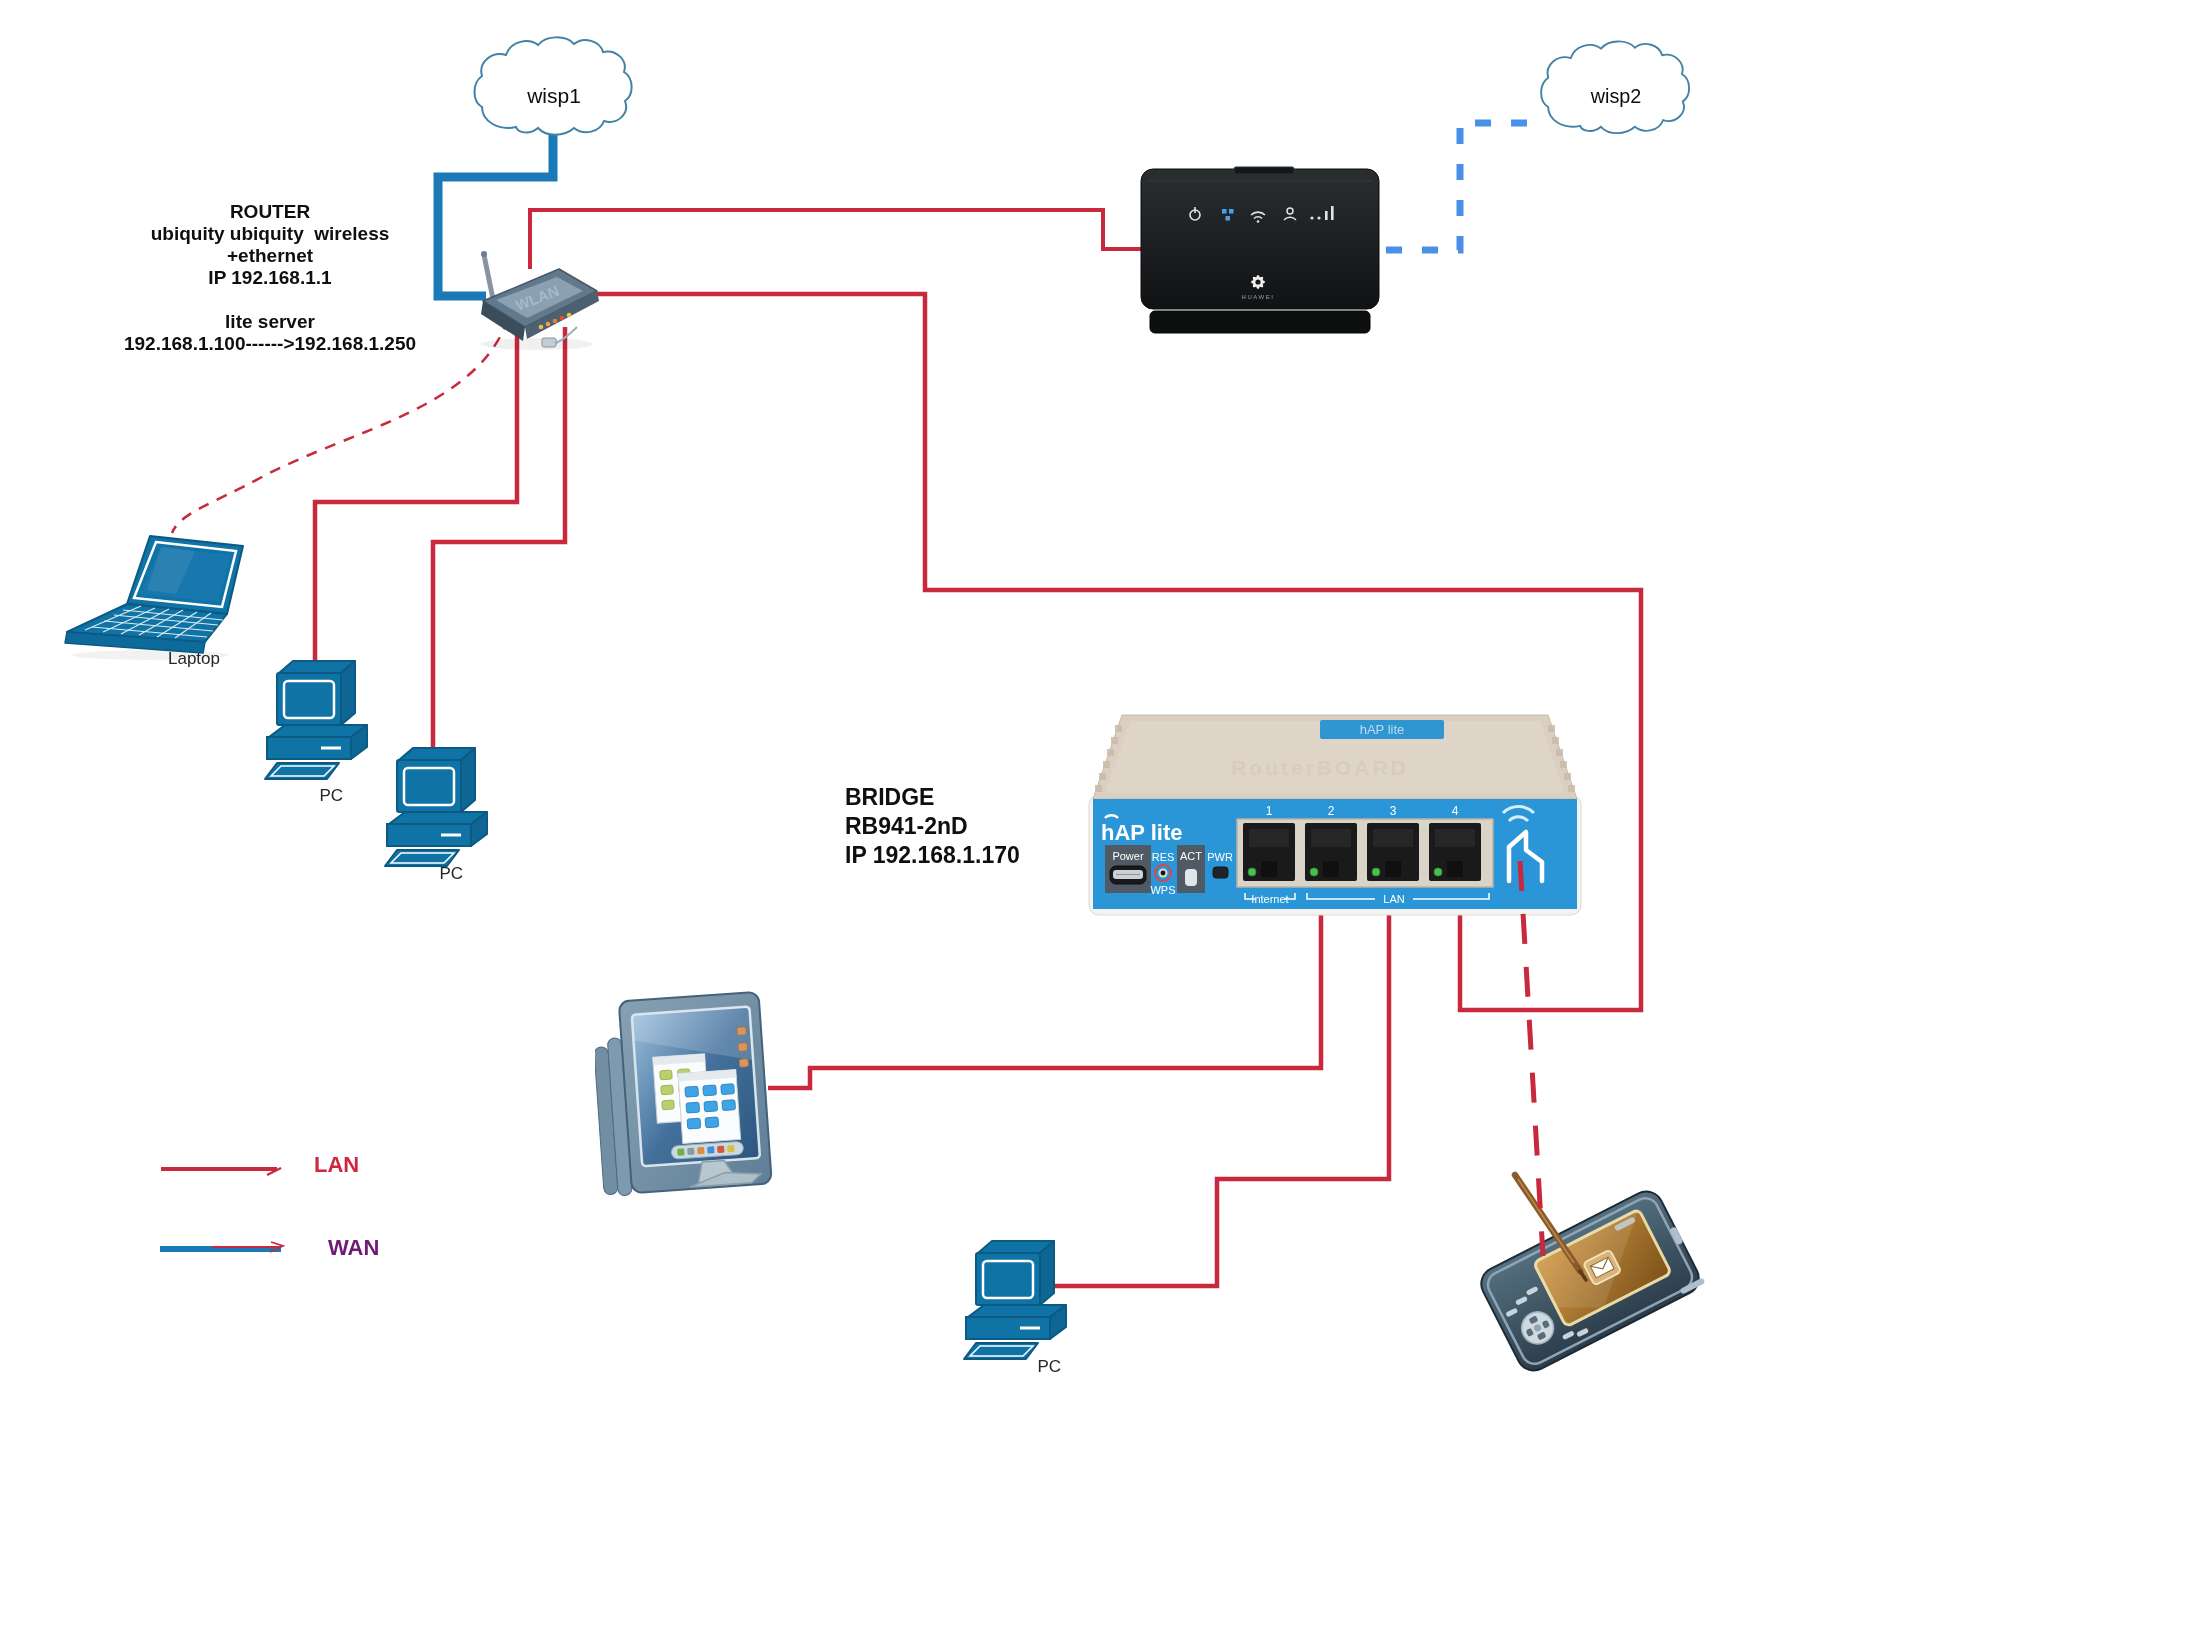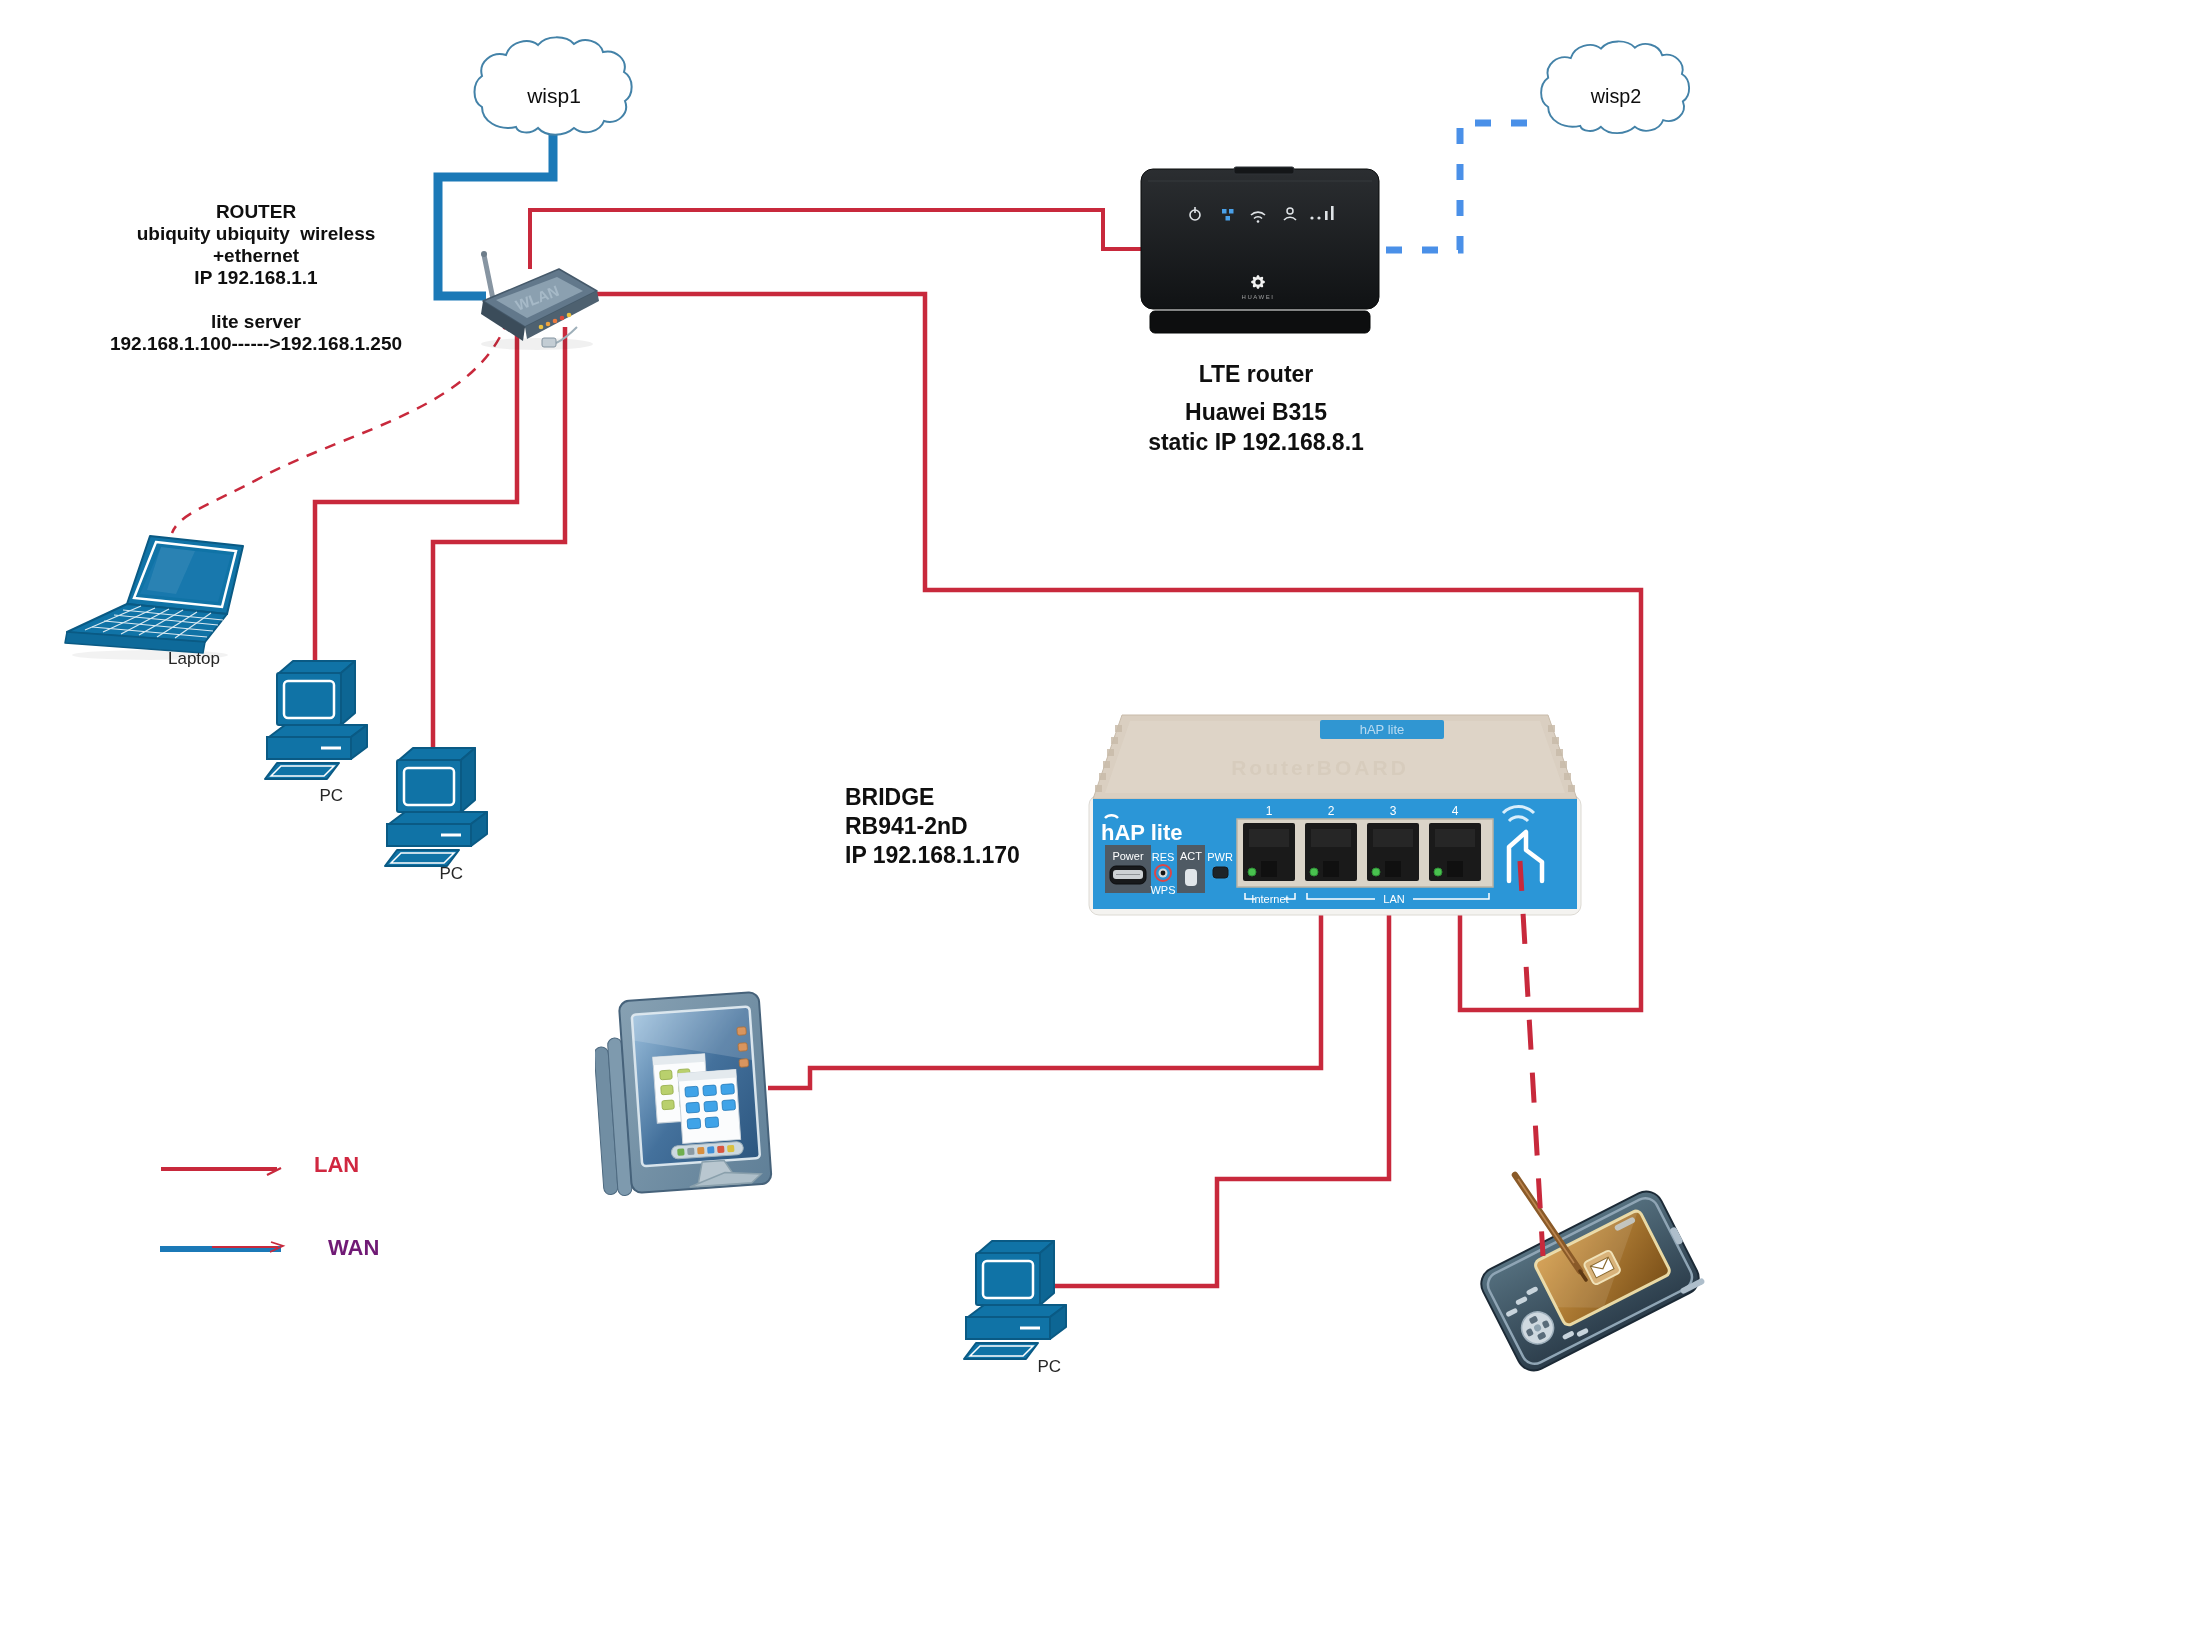--- a/index.html
+++ b/index.html
@@ -3,21 +3,21 @@
 <meta charset="utf-8">
 <style>
   html,body{margin:0;padding:0;background:#fff;}
   #canvas{position:relative;width:2194px;height:1647px;background:#ffffff;overflow:hidden;
           font-family:"Liberation Sans",sans-serif;color:#000;margin-top:9px;}
   .abs{position:absolute;}
   svg{display:block;}
   .tline{white-space:pre-wrap;}
   .anno{font-weight:bold;color:#0f0f0f;}
   .anno-center{text-align:center;}
-  .router-anno{left:56px;top:192px;width:400px;font-size:19px;line-height:22px;}
+  .router-anno{left:70px;top:192px;width:400px;font-size:19px;line-height:22px;}
   .router-anno .gap{margin-top:22px;}
   .lte-anno{left:1086px;top:350px;width:340px;font-size:23px;line-height:30px;}
   .lte-anno .first{margin-bottom:8px;}
   .bridge-anno{left:845px;top:774px;width:320px;font-size:23px;line-height:29px;text-align:left;}
   .small-label{font-size:17px;color:#262626;text-align:right;}
   .legend-lan-label{left:314px;top:1143px;font-size:22px;font-weight:bold;color:#d02740;}
   .legend-wan-label{left:328px;top:1226px;font-size:22px;font-weight:bold;color:#701a75;}
   .under{z-index:1;} .dev{z-index:2;} .over{z-index:3;} .txt{z-index:4;}
 </style>
 </head>
@@ -168,25 +168,20 @@
     <g fill="#f2f2f2">
       <ellipse cx="120" cy="117" rx="2.4" ry="7"></ellipse>
       <ellipse cx="120" cy="117" rx="2.4" ry="7" transform="rotate(45 120 117)"></ellipse>
       <ellipse cx="120" cy="117" rx="2.4" ry="7" transform="rotate(90 120 117)"></ellipse>
       <ellipse cx="120" cy="117" rx="2.4" ry="7" transform="rotate(135 120 117)"></ellipse>
       <circle cx="120" cy="117" r="2.6" fill="#17191b"></circle>
     </g>
     <text x="120" y="134" text-anchor="middle" font-size="6" letter-spacing="1.5" fill="#c8c8c8" opacity="0.75">HUAWEI</text>
   </svg>
 
-  <div class="abs txt anno anno-center lte-anno">
-    <div class="tline first">LTE router</div>
-    <div class="tline">Huawei B315</div>
-    <div class="tline">static IP 192.168.8.1</div>
-  </div>
 
   <div class="abs txt anno bridge-anno">
     <div class="tline">BRIDGE</div>
     <div class="tline">RB941-2nD</div>
     <div class="tline">IP 192.168.1.170</div>
   </div>
 
   <svg class="abs dev" style="left:1085px;top:700px;" width="500" height="212" viewBox="0 0 500 212">
     <rect x="4" y="86" width="492" height="120" rx="10" fill="#f4f3f0" stroke="#dddad4"></rect>
     <polygon points="37,6 463,6 492,90 8,90" fill="#dacfc1" stroke="#c8bbaa" stroke-width="1"></polygon>

